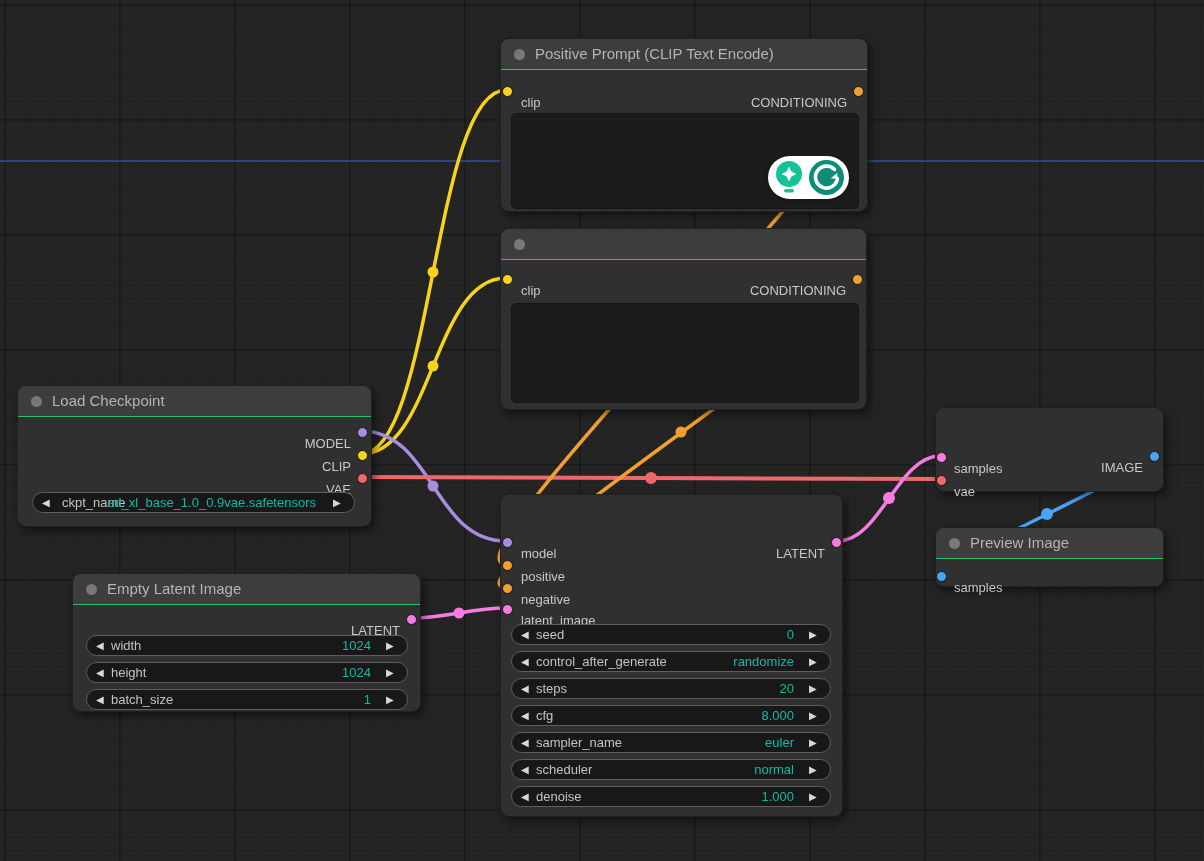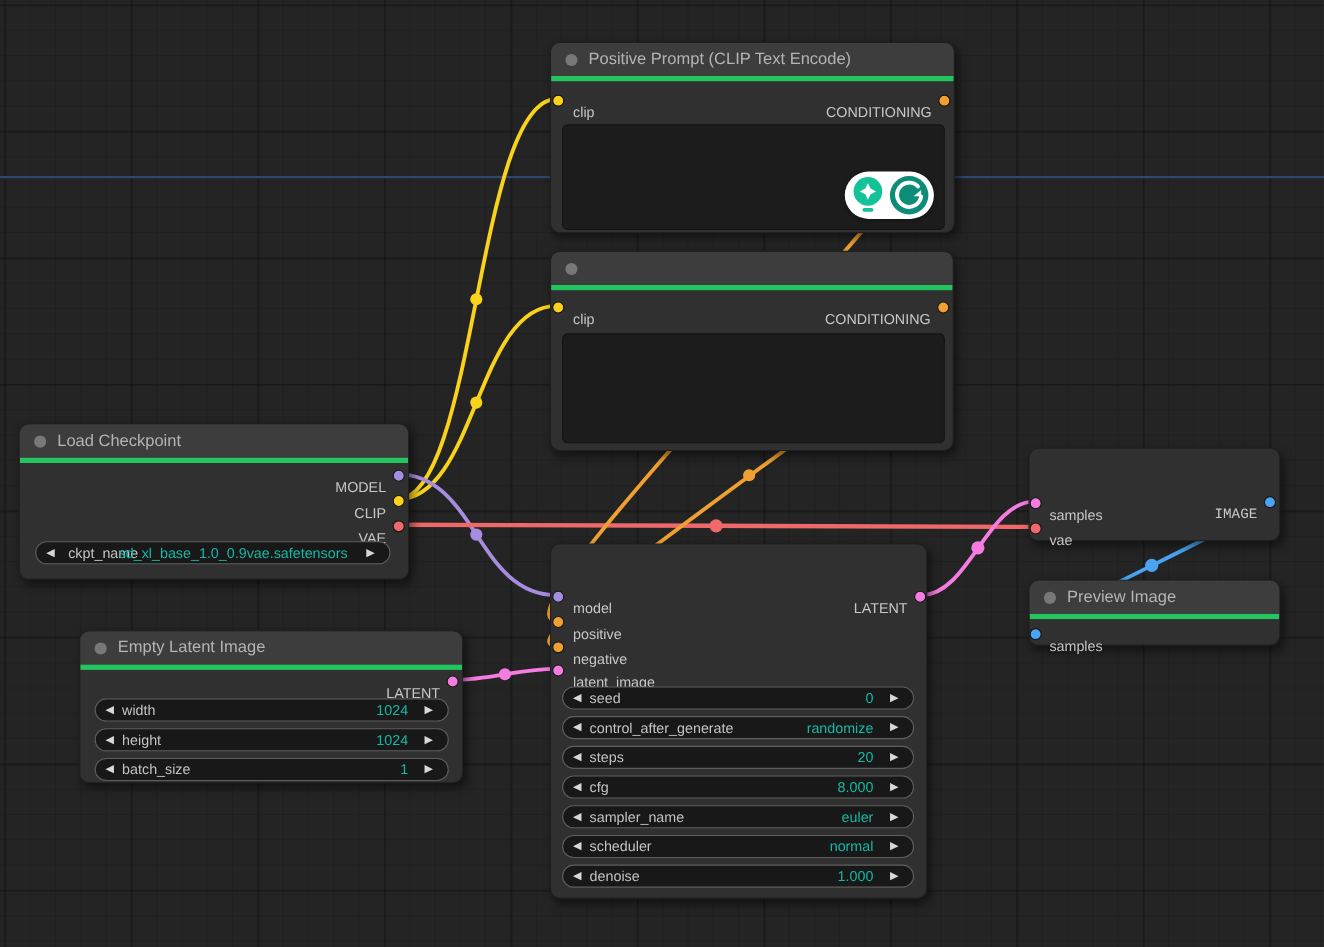--- a/index.html
+++ b/index.html
@@ -25,21 +25,21 @@
   #wires path{fill:none;stroke-linecap:round;}
 
   .node{
     position:absolute;z-index:2;
     background:#303030;border:1px solid #202020;border-radius:9px;
     box-shadow:3px 4px 9px rgba(0,0,0,.5);
     box-sizing:border-box;
   }
   .titlebar{
     position:relative;height:30px;background:#3d3d3d;
-    border-radius:8px 8px 0 0;border-bottom:5px solid #22c55e;
+    border-radius:8px 8px 0 0;border-bottom:1px solid #22c55e;
   }
   .title-dot{
     position:absolute;left:13px;top:10px;width:11px;height:11px;border-radius:50%;
     background:#787878;
   }
   .title-text{
     position:absolute;left:34px;top:0;line-height:30px;
     font-size:15px;color:#b4b4b4;white-space:nowrap;
   }
   .port-dot{
@@ -249,21 +249,21 @@
       <span class="wa">▶</span>
     </div>
   </div>
 
   <div class="node" style="left:935px;top:407px;width:229px;height:85px;">
     <span class="port-dot in-dot c-latent" style="top:49px;left:0px;"></span>
     <span class="port-label in-label" style="top:49px;left:18px;">samples</span>
     <span class="port-dot in-dot c-vae" style="top:72px;left:0px;"></span>
     <span class="port-label in-label" style="top:72px;left:18px;">vae</span>
     <span class="port-dot out-dot c-image" style="top:48px;"></span>
-    <span class="port-label out-label" style="top:48px;font-family:Liberation Mono, monospace;">IMAGE</span>
+    <span class="port-label out-label" style="top:48px;">IMAGE</span>
   </div>
 
   <div class="node" style="left:935px;top:527px;width:229px;height:60px;">
     <div class="titlebar">
       <span class="title-dot"></span>
       <span class="title-text">Preview Image</span>
     </div>
     <span class="port-dot in-dot c-image" style="top:48px;left:0px;"></span>
     <span class="port-label in-label" style="top:48px;left:18px;">samples</span>
   </div>

